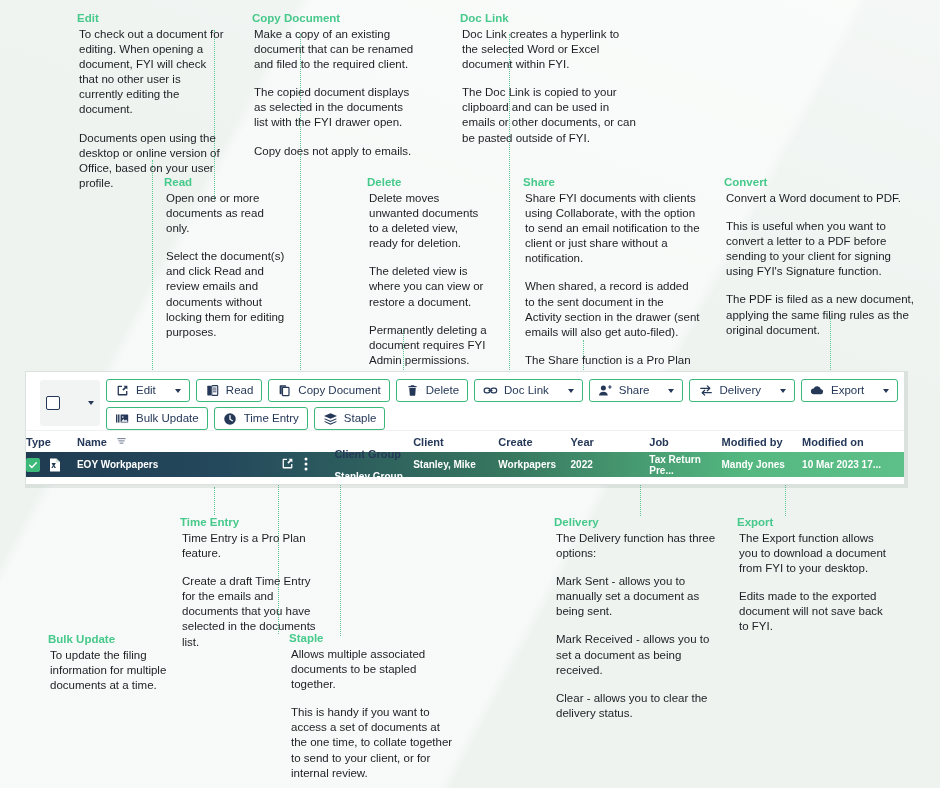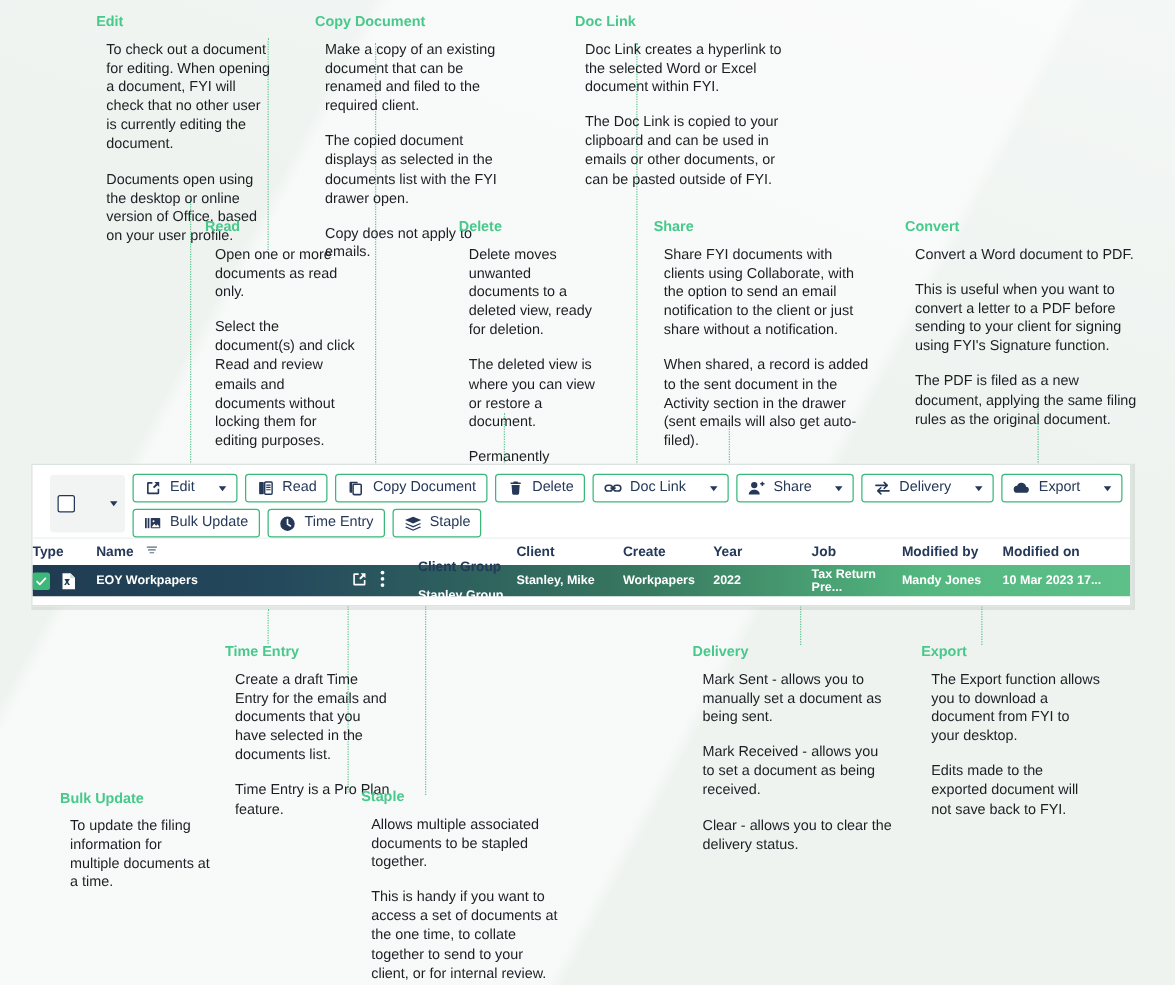--- a/index.html
+++ b/index.html
@@ -41,21 +41,21 @@
     font-weight: bold;
     line-height: 14px;
     margin-bottom: 2px;
     white-space: nowrap;
   }
   .note-body {
     color: #1b1f23;
     font-size: 11.5px;
     line-height: 15.1px;
   }
-  .note-body p { margin: 8px; }
+  .note-body p { margin: 2px; }
   .note-body p + p { margin-top: 13px; }
 
   
   .conn {
     position: absolute;
     width: 0px;
     border-left: 1px dotted #5ec994;
     z-index: 3;
   }
 
@@ -471,28 +471,29 @@
     <div class="c-job">Tax Return Pre...</div>
     <div class="c-modby">Mandy Jones</div>
     <div class="c-modon">10 Mar 2023 17...</div>
   </div>
 
 </div>
 
 <div class="note" style="left:180px; top:515px; width:142px;">
   <div class="note-title">Time Entry</div>
   <div class="note-body">
+    <p>Time Entry is a Pro Plan feature.</p>
     <p>Create a draft Time Entry for the emails and documents that you have selected in the documents list.</p>
-    <p>Time Entry is a Pro Plan feature.</p>
   </div>
 </div>
 
 <div class="note" style="left:554px; top:515px; width:168px;">
   <div class="note-title">Delivery</div>
   <div class="note-body">
+    <p>The Delivery function has three options:</p>
     <p>Mark Sent - allows you to manually set a document as being sent.</p>
     <p>Mark Received - allows you to set a document as being received.</p>
     <p>Clear - allows you to clear the delivery status.</p>
   </div>
 </div>
 
 <div class="note" style="left:737px; top:515px; width:152px;">
   <div class="note-title">Export</div>
   <div class="note-body">
     <p>The Export function allows you to download a document from FYI to your desktop.</p>

